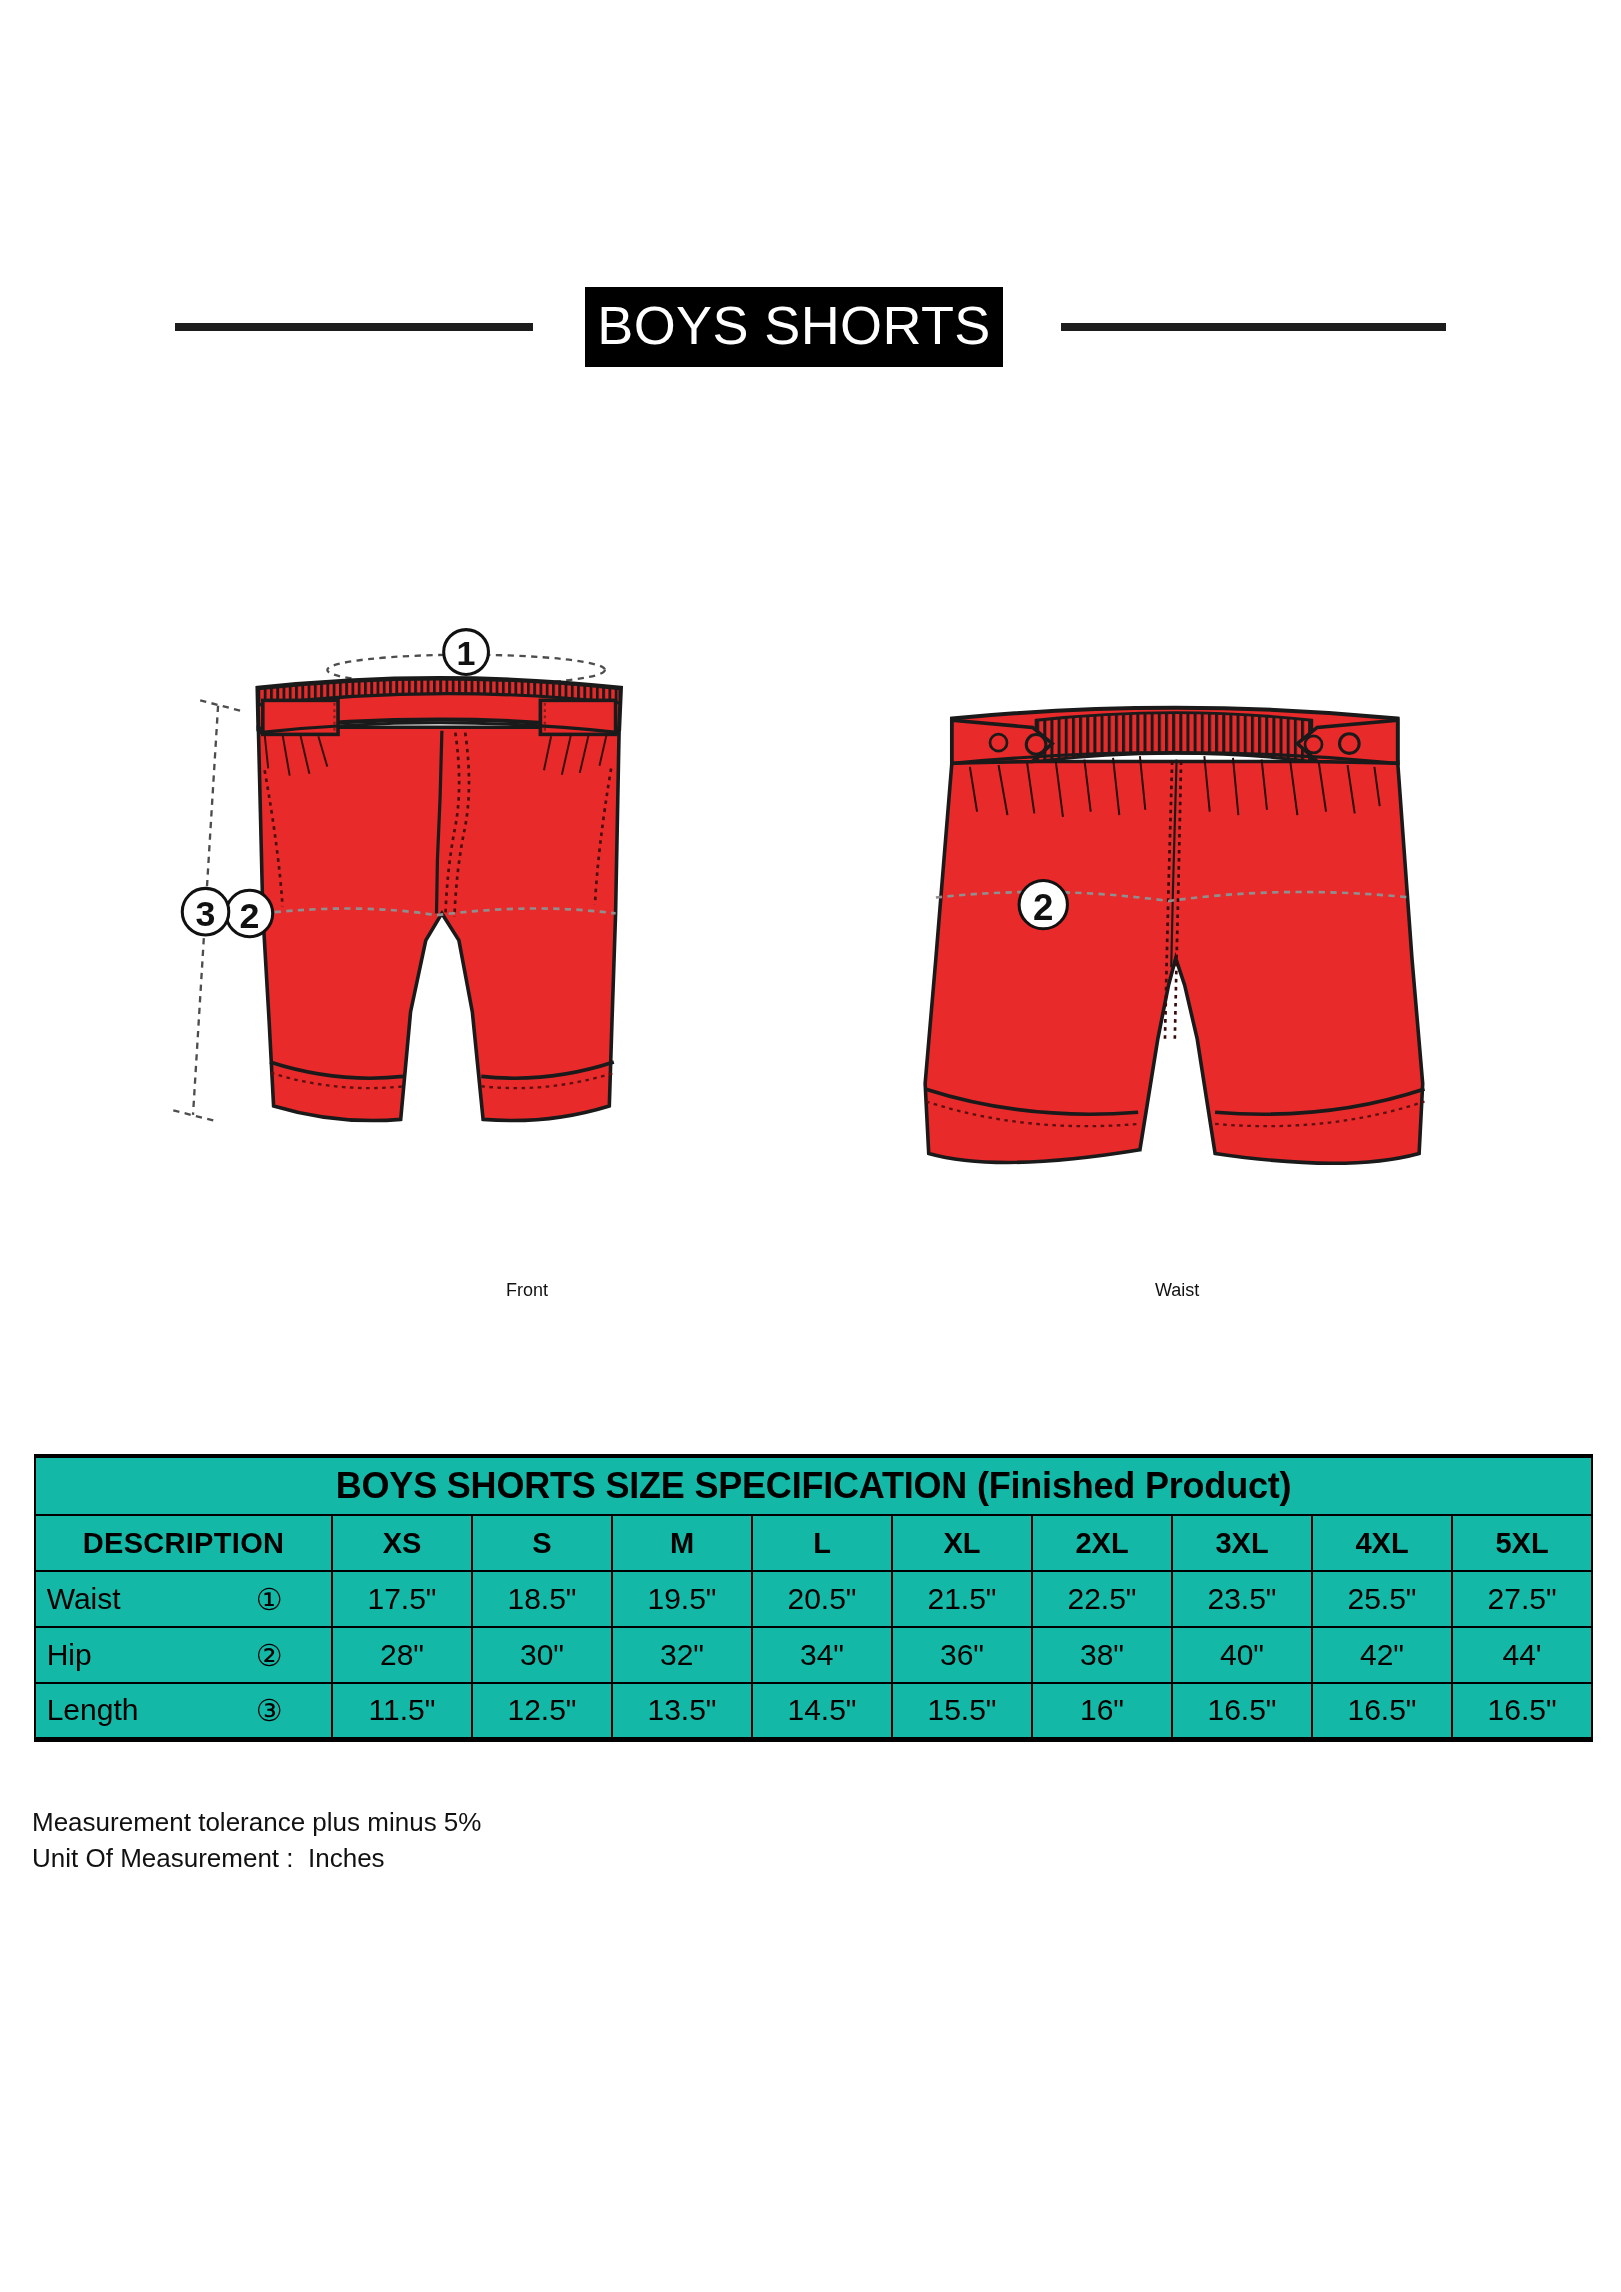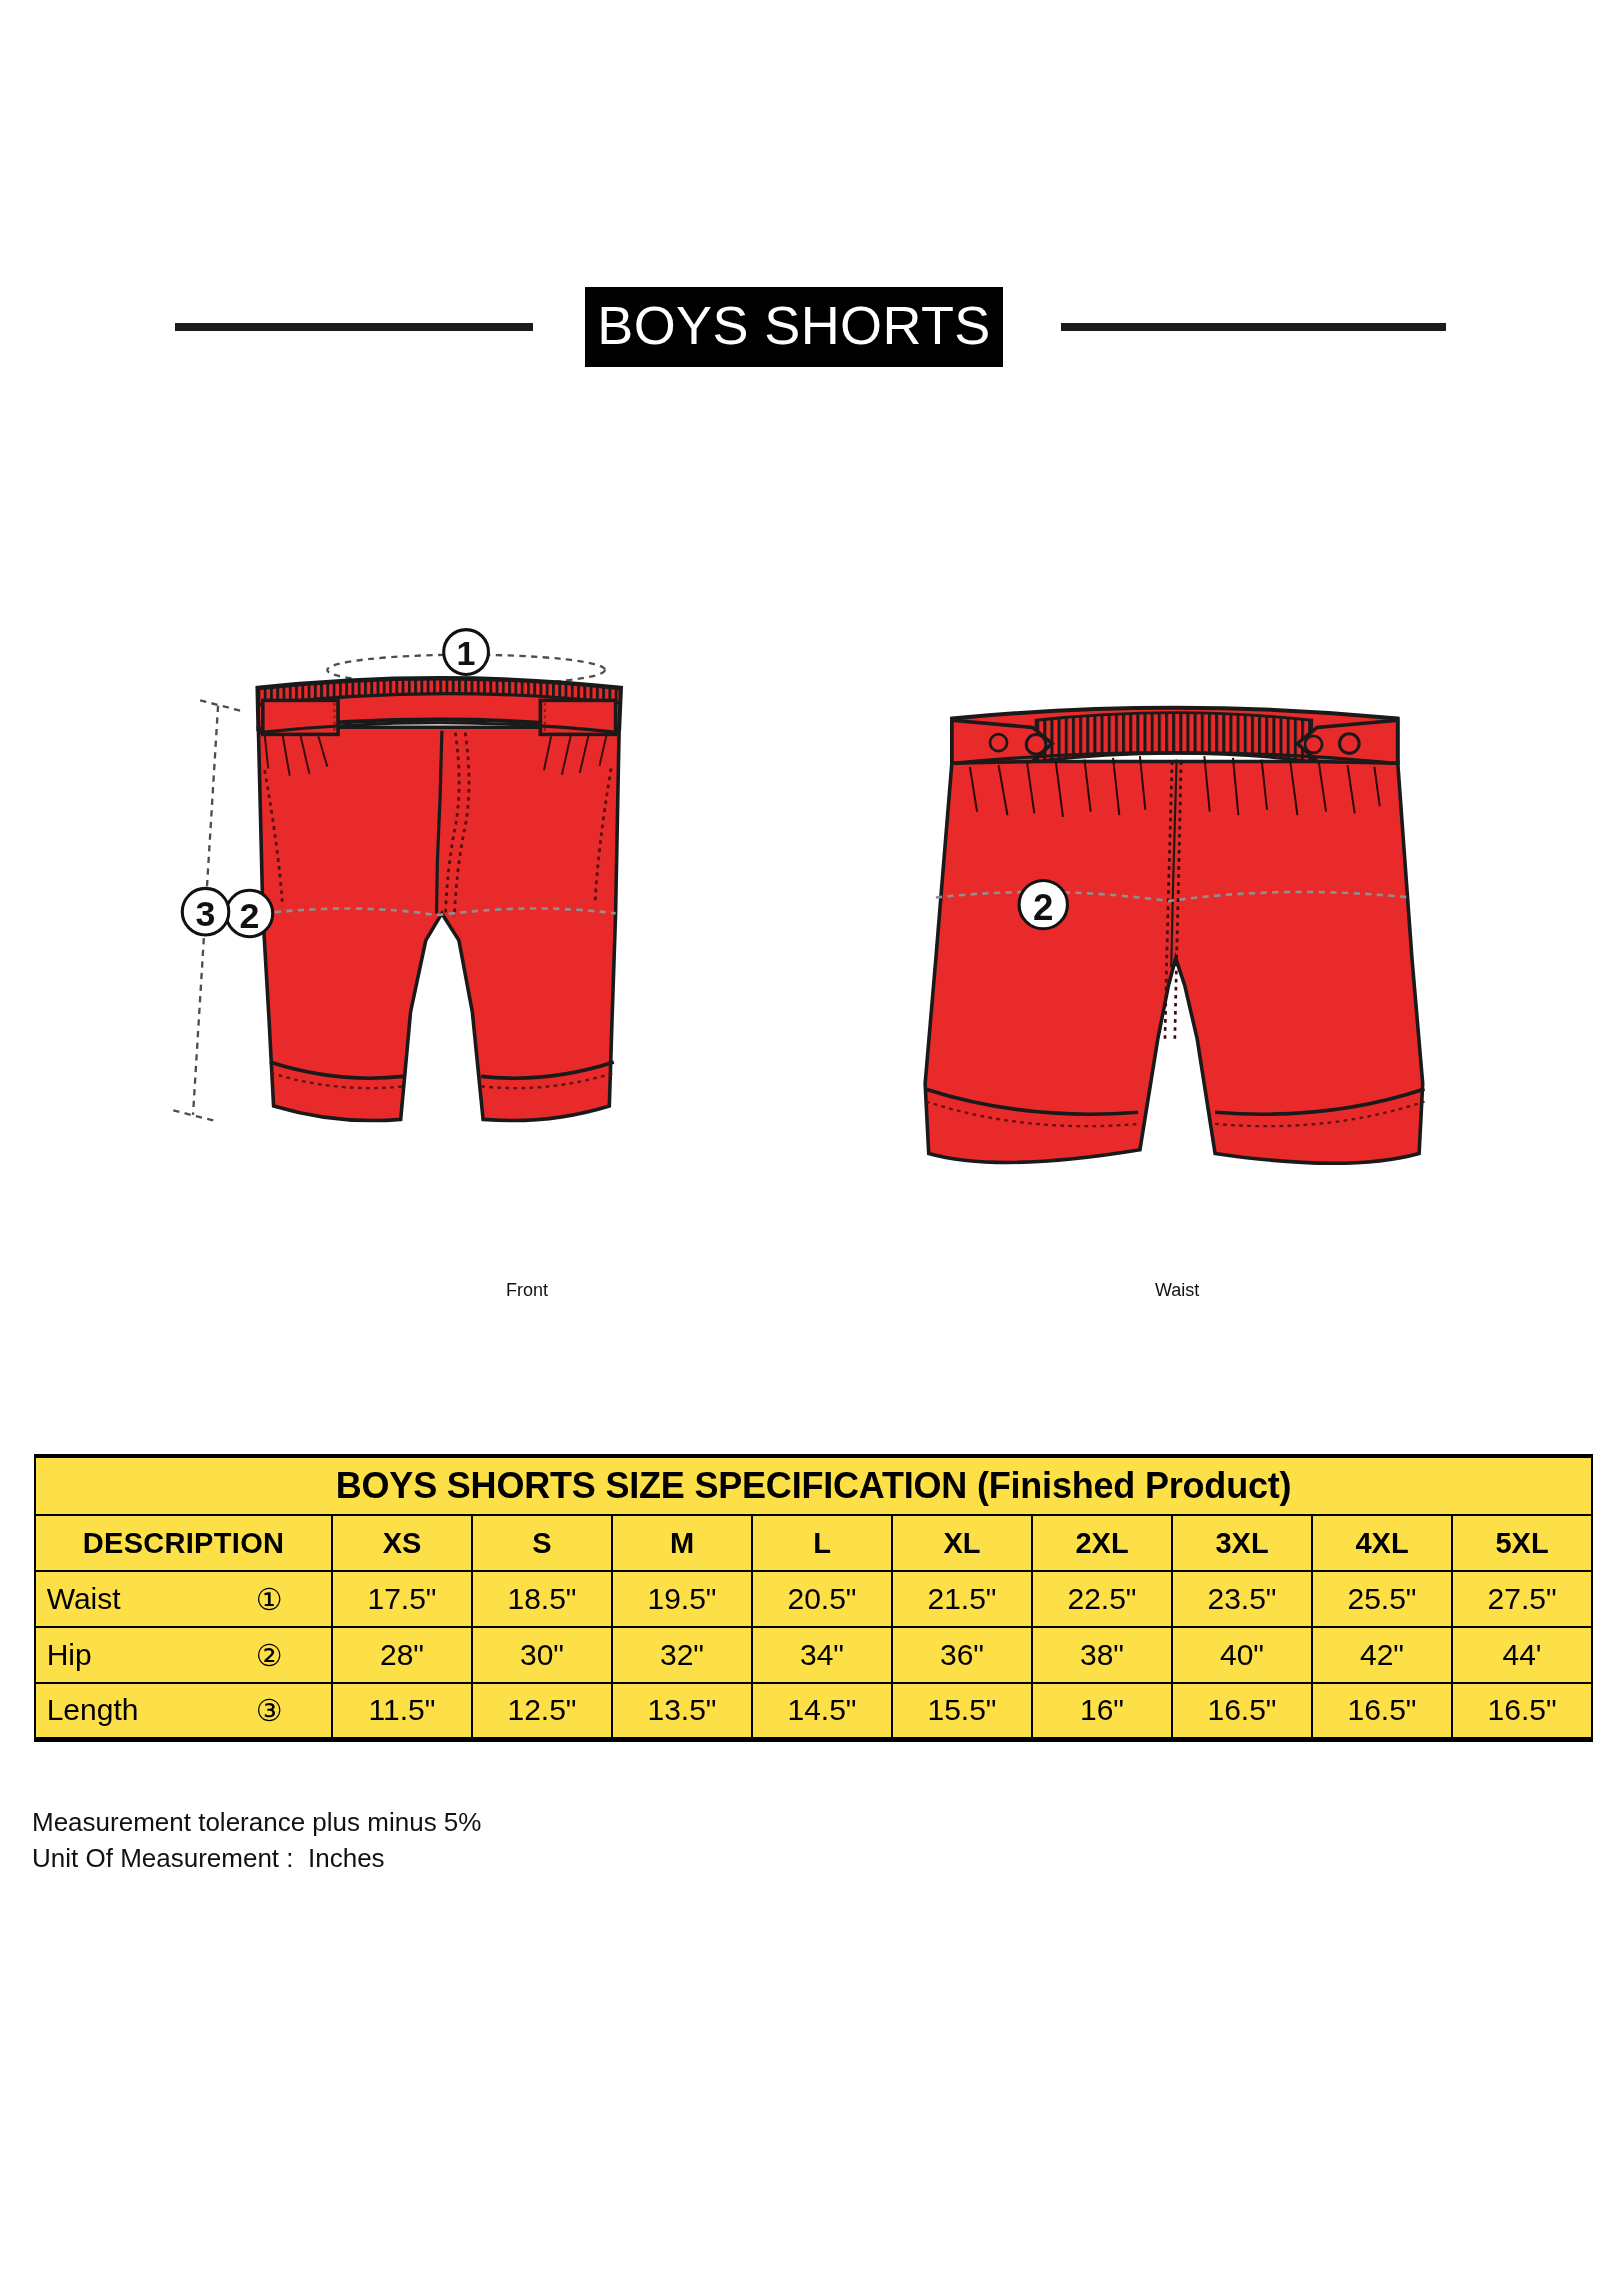--- a/index.html
+++ b/index.html
@@ -77,21 +77,21 @@
   .spec-table-wrap {
     position: absolute;
     left: 34px;
     top: 1454px;
     width: 1554px;
   }
   table.spec {
     border-collapse: collapse;
     table-layout: fixed;
     width: 100%;
-    background: #fde047;
+    background: #14b8a6;
   }
   table.spec td, table.spec th {
     border: 2.7px solid #000000;
     padding: 0;
     text-align: center;
     vertical-align: middle;
     font-weight: bold;
     color: #000000;
   }
   table.spec .outer-top    { border-top-width: 4.5px; }

